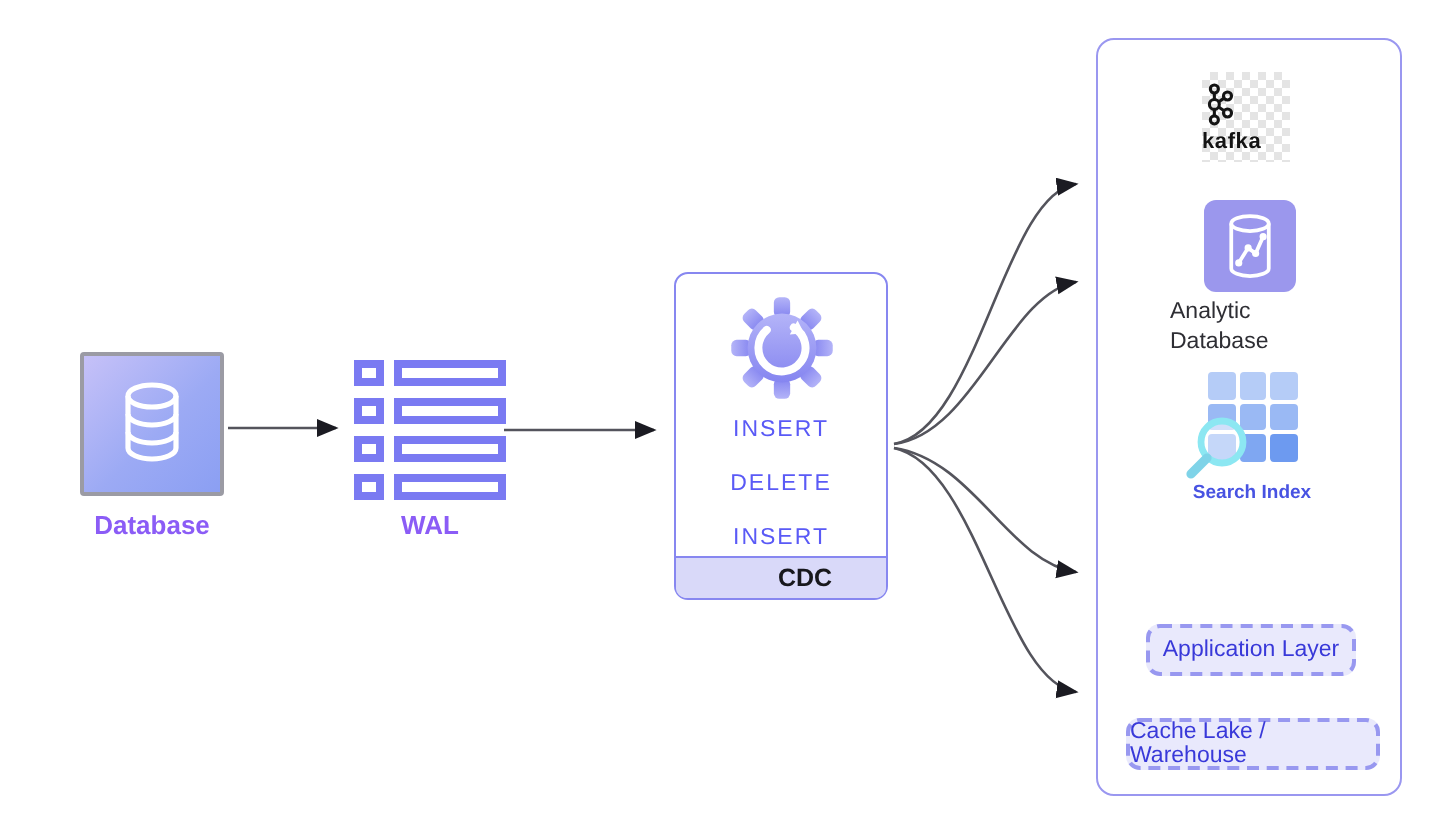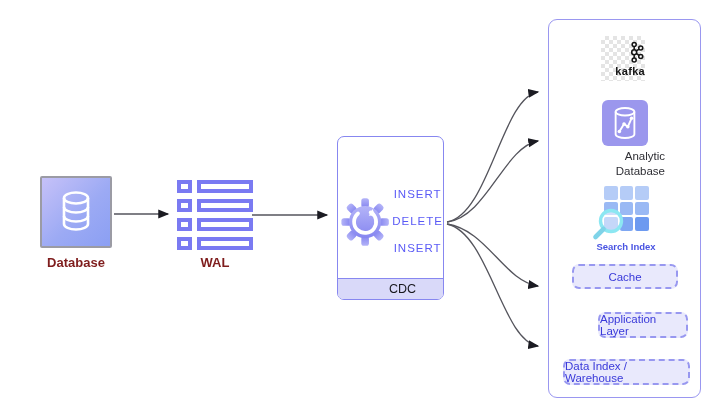--- a/index.html
+++ b/index.html
@@ -5,75 +5,75 @@
   html,body{margin:0;padding:0;background:#ffffff;}
   .canvas{position:relative;width:720px;height:416px;background:#ffffff;overflow:hidden;
           font-family:"Liberation Sans",sans-serif;}
   .abs{position:absolute;}
 
   
   .db-box{left:40px;top:176px;width:72px;height:72px;box-sizing:border-box;
           background:linear-gradient(135deg,#c6c1f8 0%,#9caaf4 55%,#8b9ff3 100%);
           border:2px solid #9b9ba4;border-radius:2px;
           display:flex;align-items:center;justify-content:center;}
-  .node-label{color:#7f1d1d;font-weight:bold;font-size:13px;text-align:center;}
+  .node-label{color:#8b5cf6;font-weight:bold;font-size:13px;text-align:center;}
   .db-label{left:16px;top:255px;width:120px;}
 
   
   .wal{left:177px;top:180px;width:76px;display:flex;flex-direction:column;gap:6px;}
   .wal-row{display:flex;gap:5px;}
   .wal-sq{width:15px;height:13px;box-sizing:border-box;border:4px solid #7a7af2;background:#fff;}
   .wal-bar{width:56px;height:13px;box-sizing:border-box;border:4px solid #7a7af2;background:#fff;}
   .wal-label{left:177px;top:255px;width:76px;}
 
   
   .cdc-box{left:337px;top:136px;width:107px;height:164px;box-sizing:border-box;
            background:#fff;border:1.5px solid #8787f0;border-radius:7px;
-           display:flex;align-items:center;}
+           display:flex;flex-direction:column;align-items:center;}
   .cdc-gear{margin-top:8px;}
   .cdc-ops{display:flex;flex-direction:column;gap:15px;margin-top:6px;text-align:center;}
   .cdc-op{color:#5a5af6;font-size:11.5px;letter-spacing:1px;}
   .cdc-bar{position:absolute;left:0;right:0;bottom:0;height:20px;
            background:#d9d9f9;border-top:1.5px solid #8787f0;border-radius:0 0 5px 5px;
            display:flex;align-items:center;justify-content:center;
-           font-weight:normal;font-size:12.5px;color:#17171c;padding-left:24px;}
+           font-weight:bold;font-size:12.5px;color:#17171c;padding-left:24px;}
 
   
   .panel{left:548px;top:19px;width:153px;height:379px;box-sizing:border-box;
          background:#fff;border:1.5px solid #9a97f0;border-radius:9px;}
 
   .kafka-tile{left:601px;top:36px;width:44px;height:45px;
       background-color:#fff;
       background-image:linear-gradient(45deg,#e4e4e4 25%,transparent 25%,transparent 75%,#e4e4e4 75%),
                        linear-gradient(45deg,#e4e4e4 25%,transparent 25%,transparent 75%,#e4e4e4 75%);
       background-size:8px 8px;background-position:0 0,4px 4px;
-      display:flex;flex-direction:column;align-items:flex-end;justify-content:center;}
+      display:flex;flex-direction:column;align-items:flex-start;justify-content:center;}
   .kafka-word{font-size:11px;font-weight:600;color:#141414;margin-top:0px;letter-spacing:.3px;}
 
   .adb-icon{left:602px;top:100px;width:46px;height:46px;background:#9b97ed;border-radius:6px;
             display:flex;align-items:center;justify-content:center;}
-  .adb-label{left:585px;top:149px;width:80px;text-align:right;color:#2e2e34;
+  .adb-label{left:585px;top:149px;width:80px;text-align:left;color:#2e2e34;
              font-size:11.5px;line-height:1.3;}
 
   .sgrid{left:604px;top:186px;width:45px;height:45px;display:grid;
          grid-template-columns:repeat(3,1fr);grid-template-rows:repeat(3,1fr);gap:2px;}
   .sgrid span{border-radius:2px;display:block;}
   .sgrid span:nth-child(-n+3){background:#b5ccf7;}
   .sgrid span:nth-child(n+4):nth-child(-n+6){background:#9ab9f4;}
   .sgrid span:nth-child(n+7){background:#7fa7f2;}
   .sgrid span:nth-child(9){background:#6d9af0;}
   .mag{left:588px;top:202px;pointer-events:none;}
   .sidx-label{left:580px;top:241px;width:92px;text-align:center;
               color:#4853e2;font-weight:bold;font-size:9.5px;}
 
   .target-box{box-sizing:border-box;border:2px dashed #9898f0;background:#e9e9fc;
               border-radius:7px;color:#3939d9;font-size:11.5px;
               display:flex;align-items:center;justify-content:center;}
   .t-cache{left:572px;top:264px;width:106px;height:25px;}
-  .t-app{left:573px;top:312px;width:90px;height:26px;margin-left:25px;}
+  .t-app{left:573px;top:312px;width:105px;height:26px;}
   .t-lake{left:563px;top:359px;width:127px;height:26px;}
 
   .arrows{left:0;top:0;pointer-events:none;}
 </style>
 </head>
 <body>
 
 <div class="canvas">
 
   <svg class="abs arrows" width="720" height="416" viewBox="0 0 720 416">
@@ -200,17 +200,16 @@
     <span></span>
       <span></span>
       <span></span>
   </div>
   <svg class="abs mag" viewBox="0 0 40 42" width="40" height="42">
     <circle cx="23" cy="19" r="10.5" fill="rgba(255,255,255,0.55)" stroke="#8ce7f2" stroke-width="3.4"></circle>
     <line x1="15.5" y1="27" x2="7.5" y2="35" stroke="#7fd3e8" stroke-width="4.6" stroke-linecap="round"></line>
   </svg>
   <div class="abs sidx-label">Search Index</div>
 
-  <div class="abs target-box t-cache">Cache</div>
   <div class="abs target-box t-app">Application Layer</div>
-  <div class="abs target-box t-lake">Data Index / Warehouse</div>
+  <div class="abs target-box t-lake">Cache Lake / Warehouse</div>
 
 </div>
 
 </body></html>

